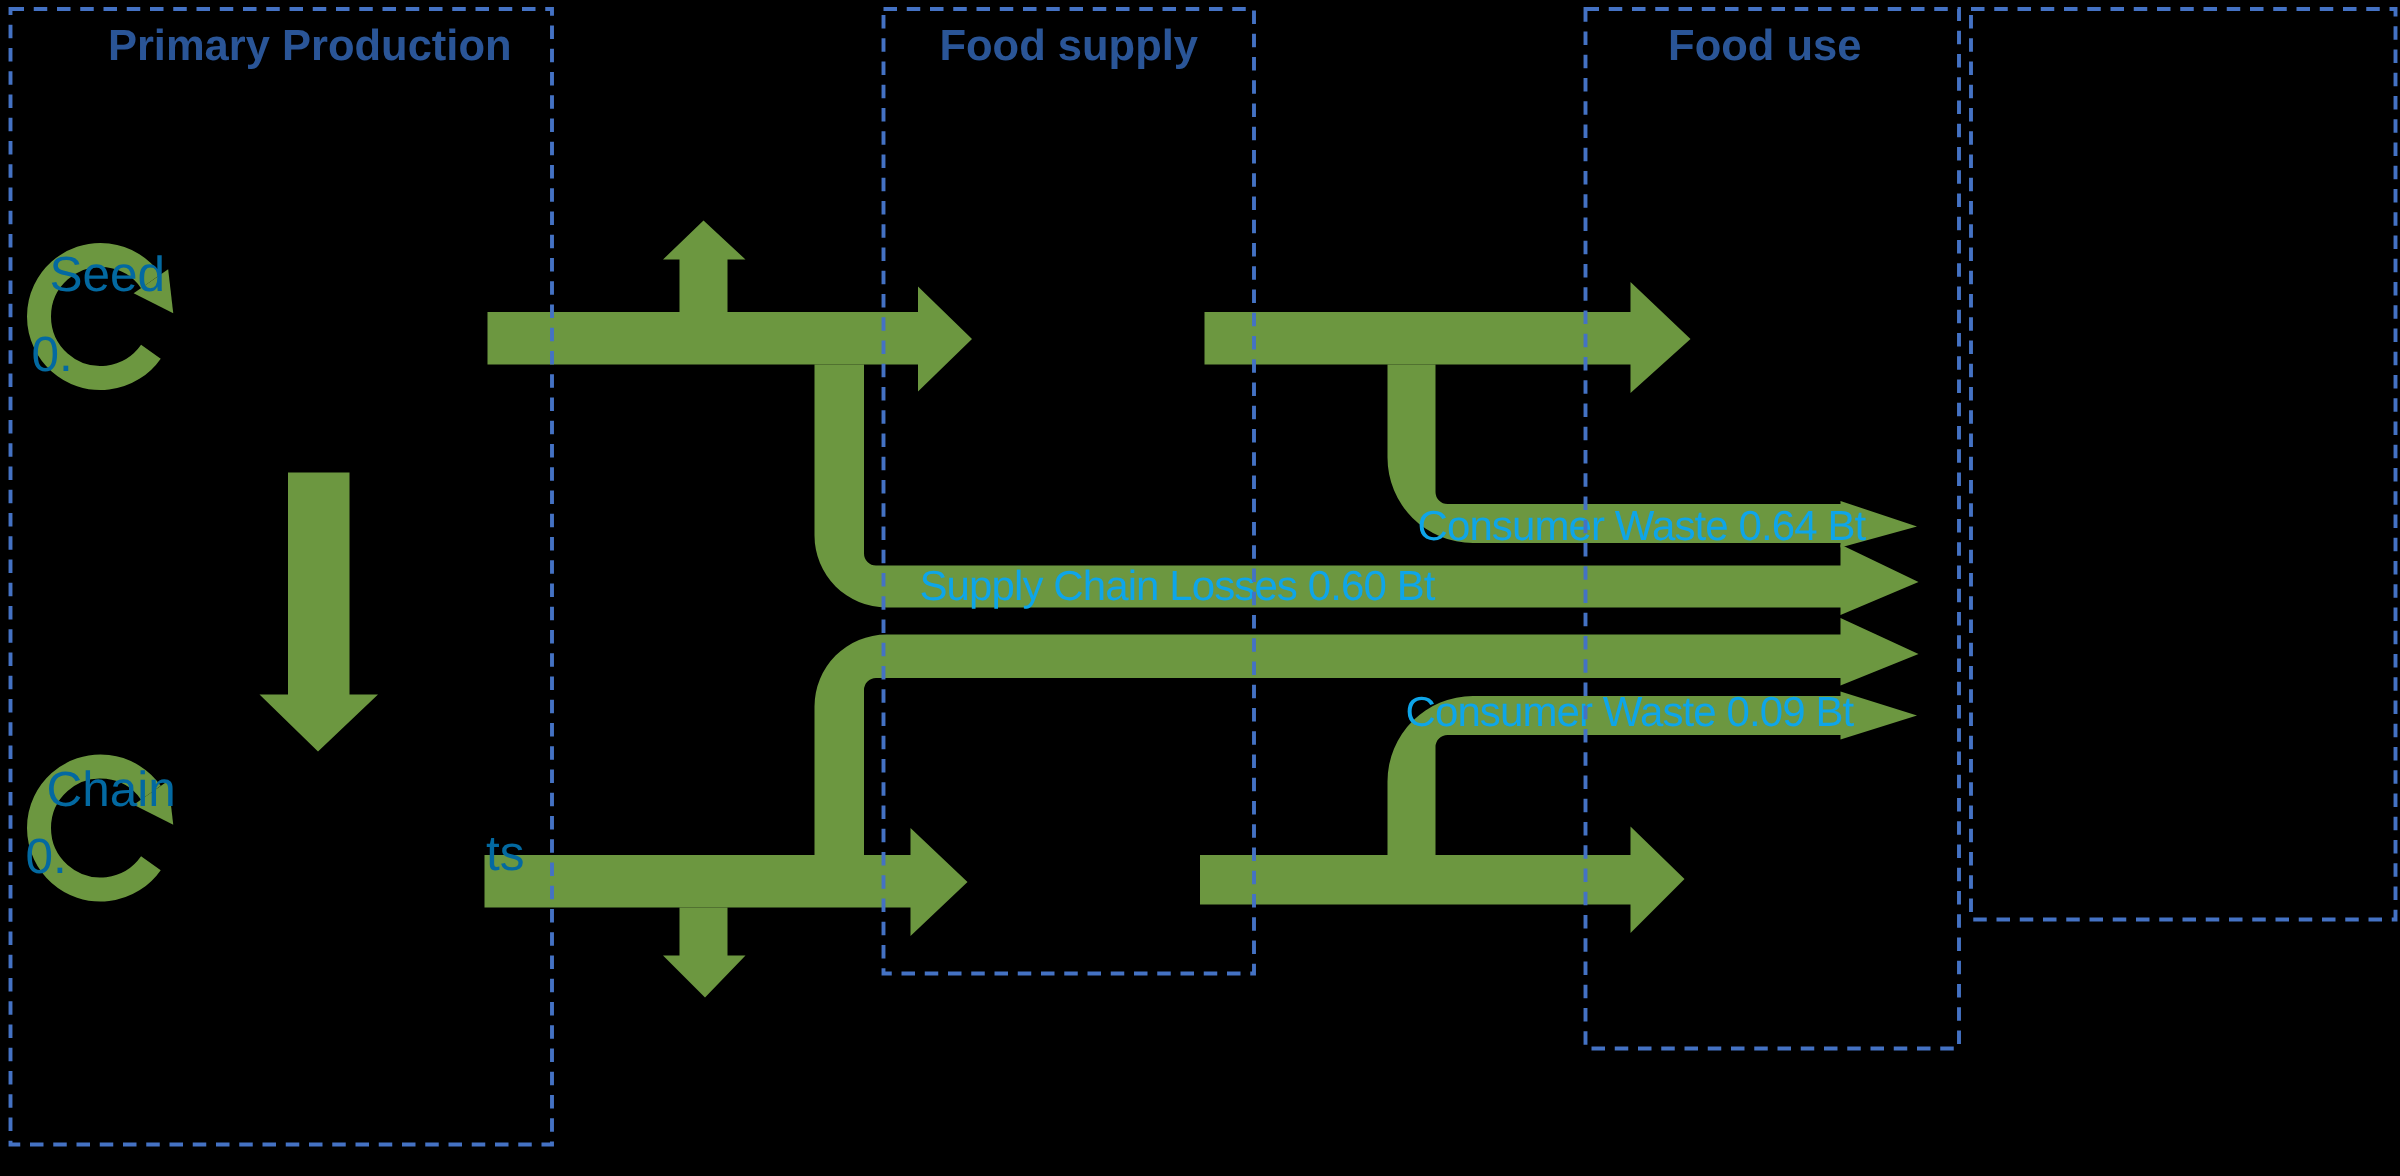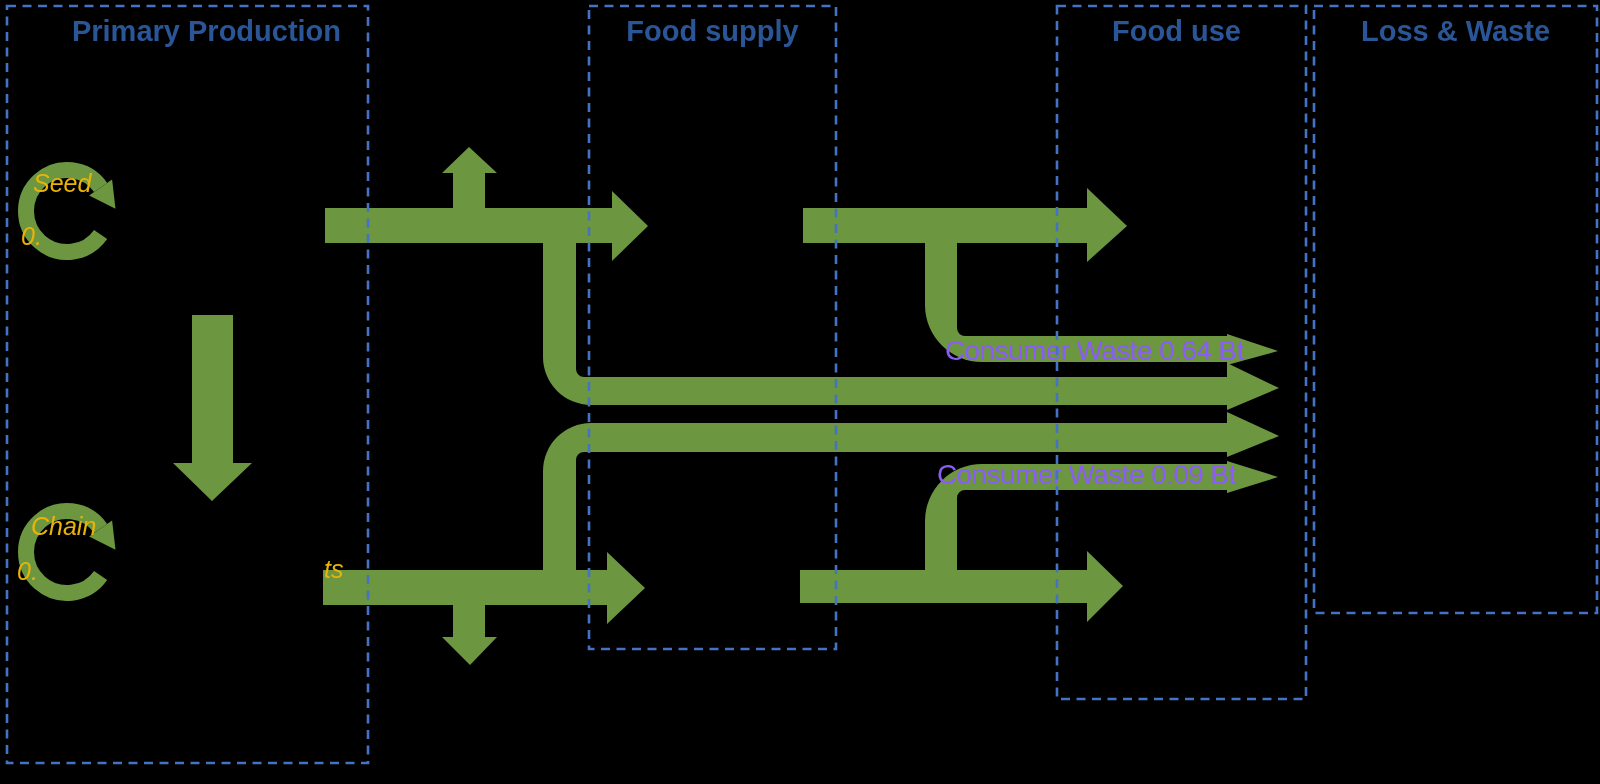--- a/index.html
+++ b/index.html
@@ -8,26 +8,26 @@
     font-family:"Liberation Sans",sans-serif;
   }
   .layer{position:absolute;left:0;top:0;width:1600px;height:784px;}
   svg{display:block;}
   .col-header{
     position:absolute;top:14px;height:34px;line-height:34px;
     text-align:center;font-weight:bold;font-size:29px;color:#2A5597;
     white-space:nowrap;
   }
   .flow-label{
-    position:absolute;font-size:28px;letter-spacing:-0.6px;color:#8b5cf6;
+    position:absolute;font-size:28px;letter-spacing:-0.6px;color:#0ea5e9;
     line-height:28px;white-space:nowrap;z-index:2;
   }
   .fragment{
-    position:absolute;font-size:25px;color:#eab308;line-height:30px;
-    white-space:nowrap;z-index:2;font-style:italic;
+    position:absolute;font-size:33px;color:#0369a1;line-height:30px;
+    white-space:nowrap;z-index:2;
   }
   .txt-layer{z-index:2;}
   .box-layer{z-index:3;pointer-events:none;}
   .hdr-layer{z-index:4;}
   .green-layer{z-index:1;}
 </style>
 </head>
 <body>
 
 <div class="canvas">
@@ -63,20 +63,21 @@
       <path d="M89.1,195.5 L112.1,179.5 L115.5,208.8 Z" fill="#6C9740"></path>
     </g>
     <g>
       <path d="M100.6,575.5 A41,41 0 1,1 100.6,528.5" fill="none" stroke="#6C9740" stroke-width="16"></path>
       <path d="M89.1,536.5 L112.1,520.5 L115.5,549.8 Z" fill="#6C9740"></path>
     </g>
   </svg>
 
   <div class="layer txt-layer">
     <div class="flow-label" style="left:945px;top:337px">Consumer Waste 0.64 Bt</div>
+    <div class="flow-label" style="left:613px;top:377px">Supply Chain Losses 0.60 Bt</div>
     <div class="flow-label" style="left:937px;top:461px">Consumer Waste 0.09 Bt</div>
 
     <div class="fragment" style="left:33px;top:168px">Seed</div>
     <div class="fragment" style="left:21px;top:221px">0.</div>
     <div class="fragment" style="left:31px;top:511px">Chain</div>
     <div class="fragment" style="left:17px;top:556px">0.</div>
     <div class="fragment" style="left:324px;top:554px">ts</div>
   </div>
 
   <svg class="layer box-layer" width="1600" height="784" viewBox="0 0 1600 784">
@@ -85,16 +86,15 @@
       <rect x="589" y="6" width="247" height="643"></rect>
       <rect x="1057" y="6" width="249" height="693"></rect>
       <rect x="1314" y="6" width="283" height="607"></rect>
     </g>
   </svg>
 
   <div class="layer hdr-layer">
     <div class="col-header" style="left:589px;width:247px">Food supply</div>
     <div class="col-header" style="left:26px;width:361px">Primary Production</div>
     <div class="col-header" style="left:1052px;width:249px">Food use</div>
-    <div class="col-header" style="left:1314px;width:283px">Loss &amp; Waste</div>
   </div>
 
 </div>
 
 </body></html>

